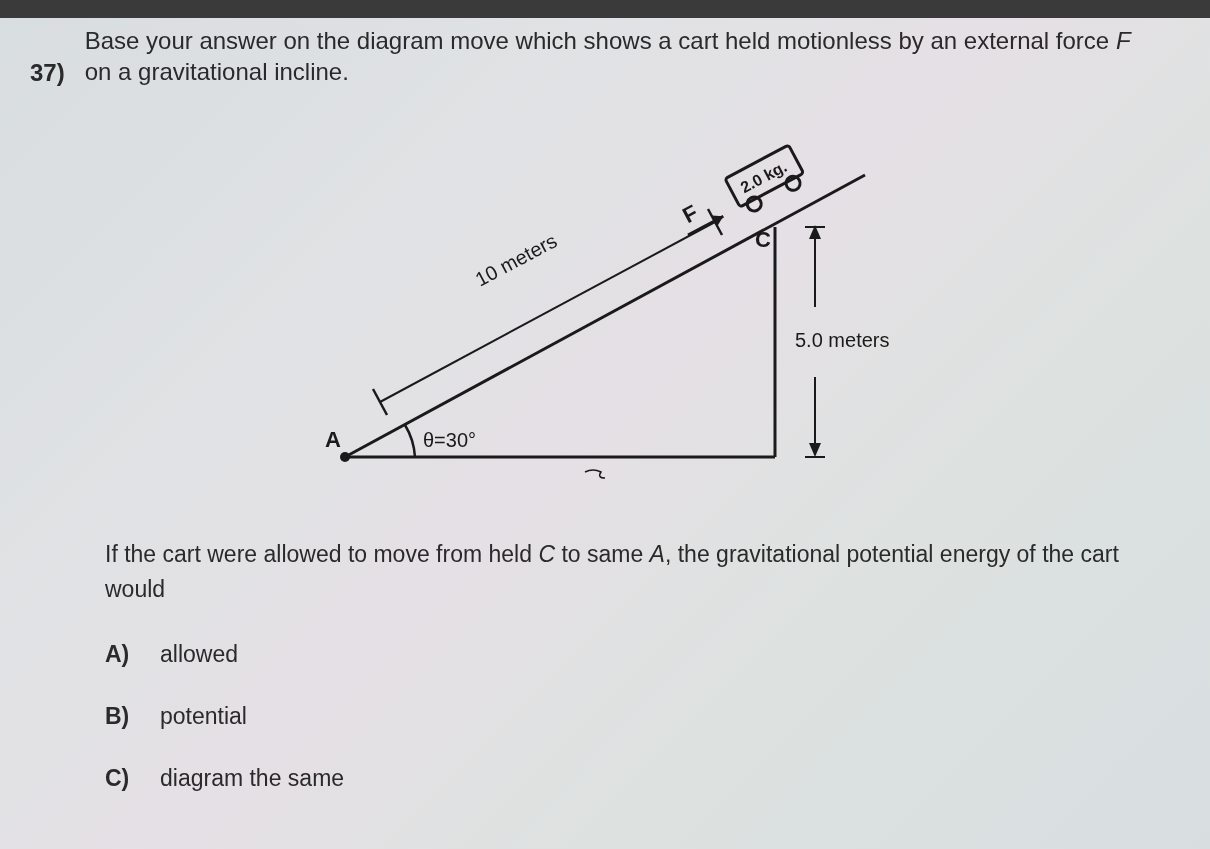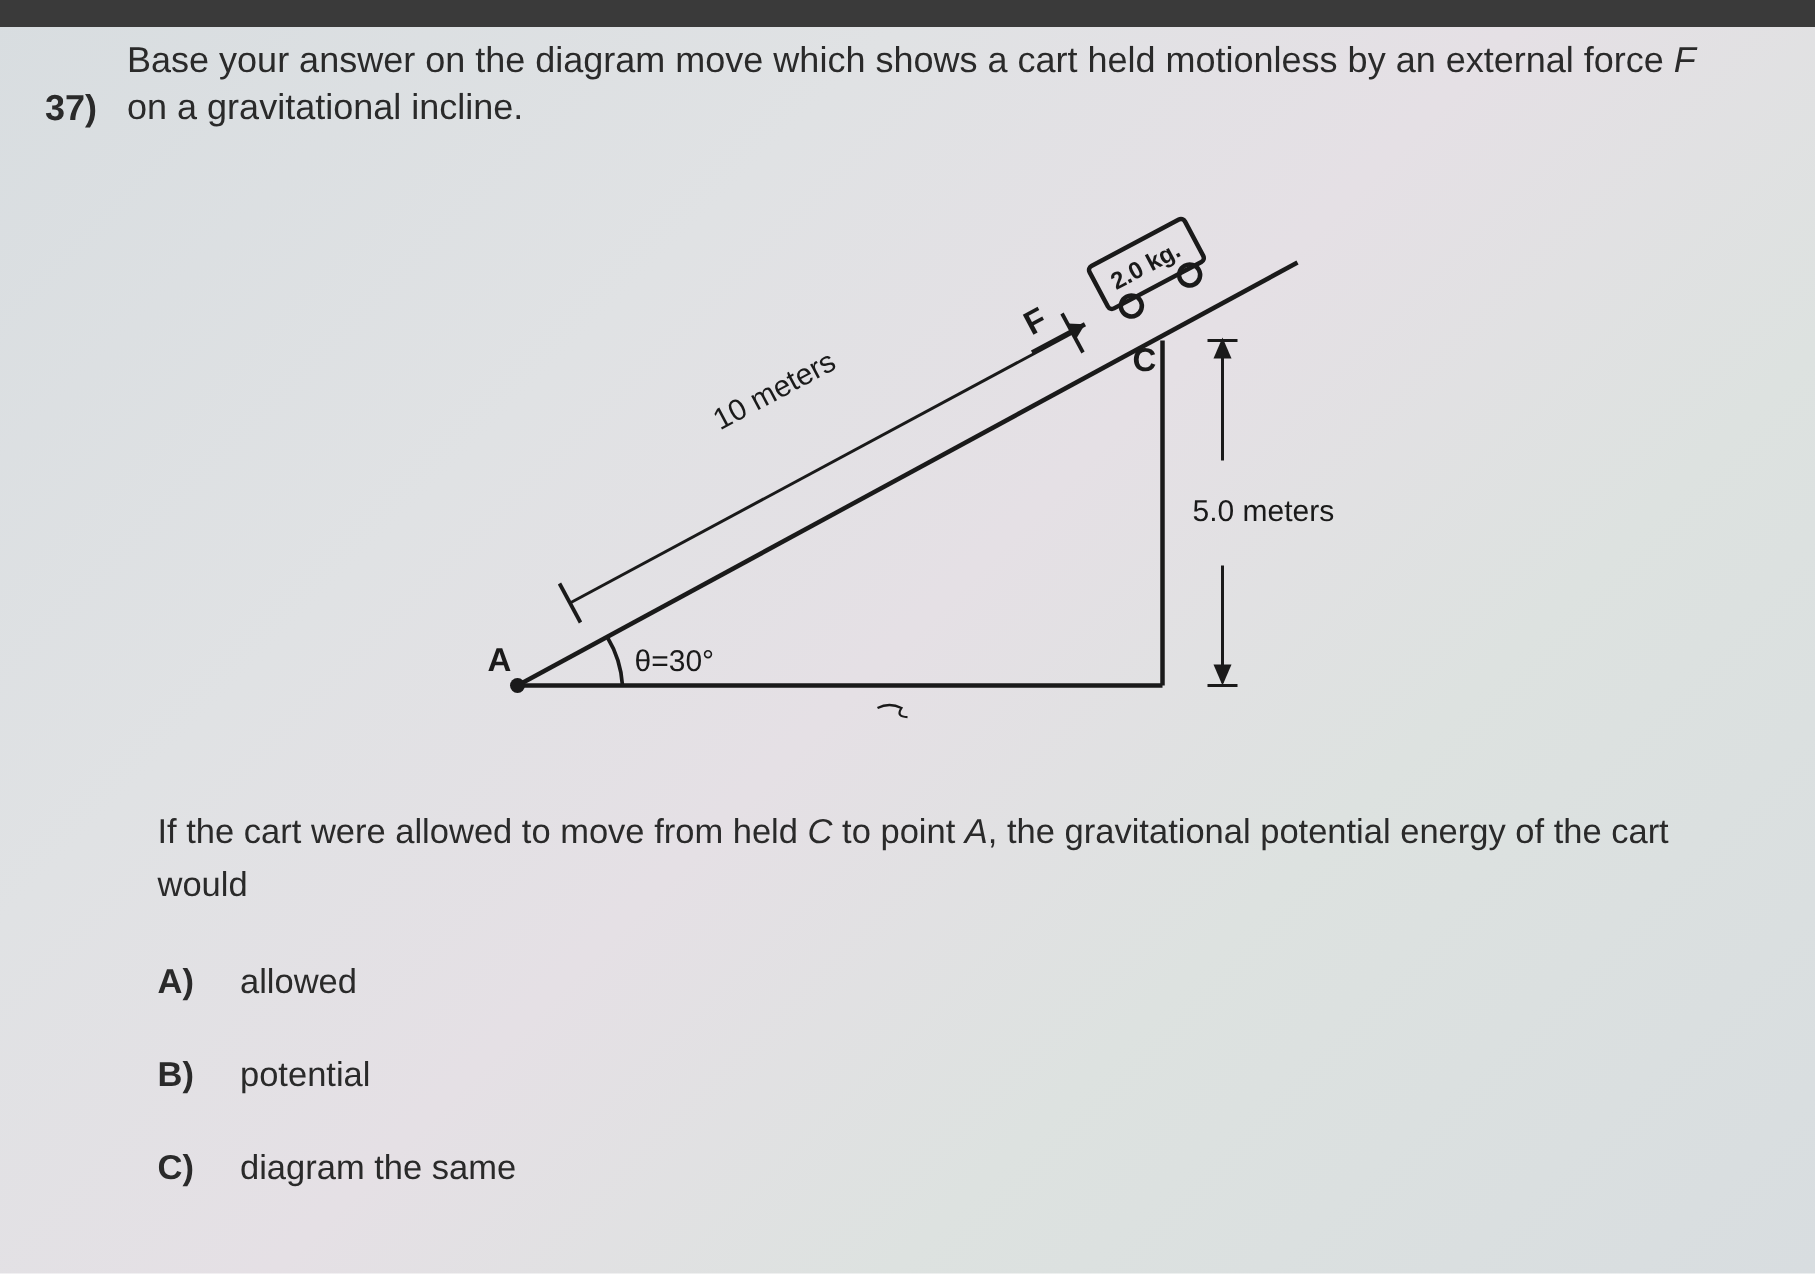--- a/index.html
+++ b/index.html
@@ -130,21 +130,21 @@
 
       <line x1="510" y1="100" x2="530" y2="100" stroke="#1a1a1a" stroke-width="2"></line>
       <line x1="510" y1="330" x2="530" y2="330" stroke="#1a1a1a" stroke-width="2"></line>
       <text x="500" y="220" font-size="20" fill="#1a1a1a">5.0 meters</text>
     </g>
 
     <path d="M 290 345 q 8 -4 16 0 q -4 6 4 6" stroke="#1a1a1a" stroke-width="1.5" fill="none"></path>
   </svg>
 
   <div class="sub-question">
-    <span>If the cart were allowed to move from held </span><span class="italic">C</span><span> to point </span><span class="italic">A</span><span>, the gravitational potential energy of the cart would</span>
+    <span>If the cart were allowed to move from held </span><span class="italic">C</span><span> to same </span><span class="italic">A</span><span>, the gravitational potential energy of the cart would</span>
   </div>
 
   <div class="options">
     <div class="option">
       <span class="option-letter">A)</span>
       <span>allowed</span>
     </div>
     <div class="option">
       <span class="option-letter">B)</span>
       <span>potential</span>

